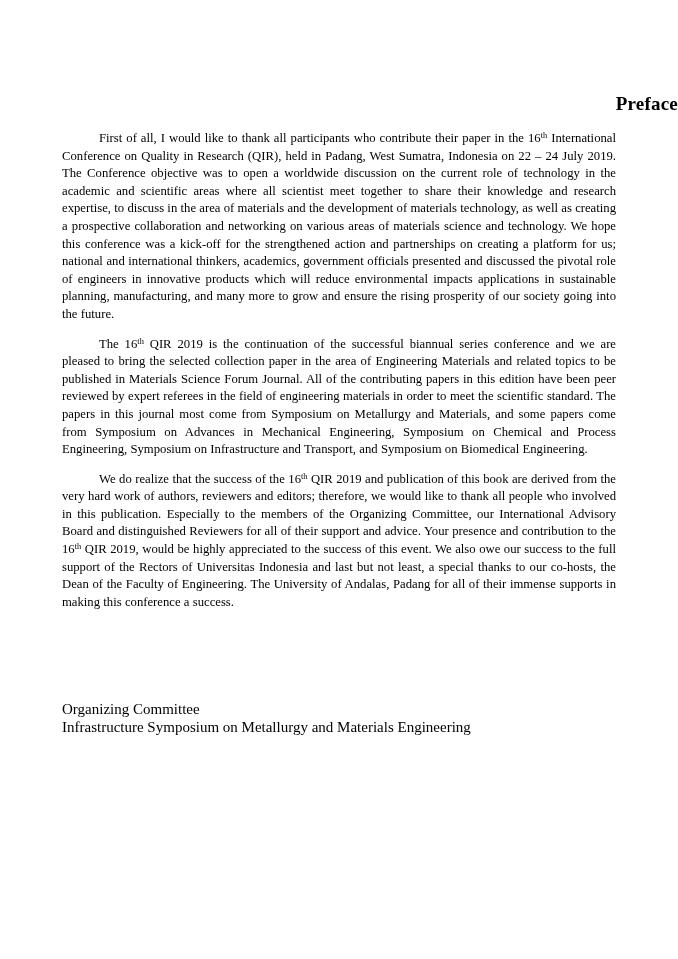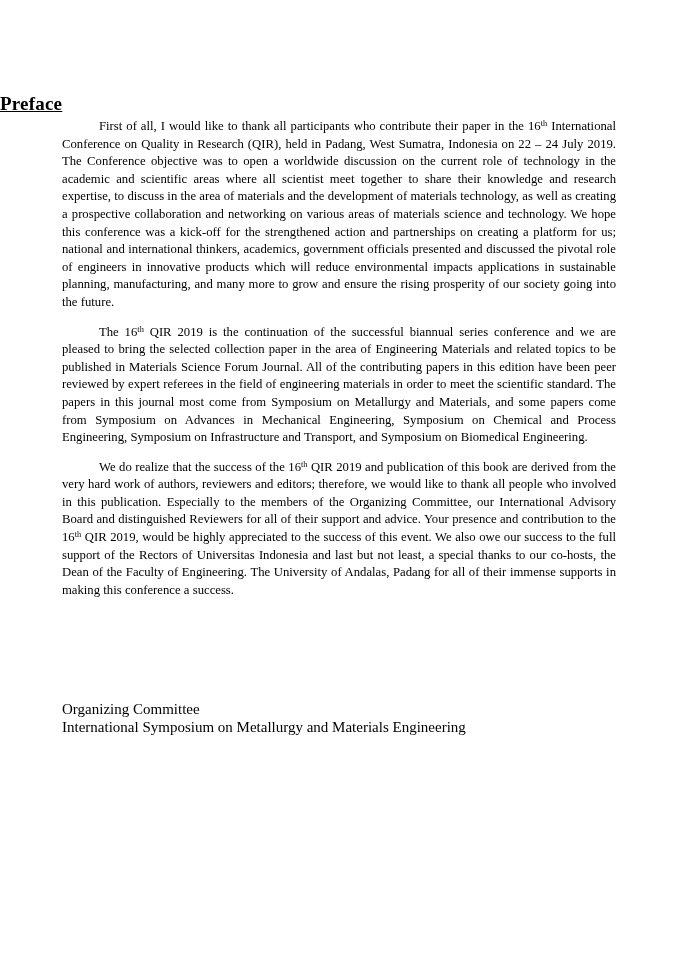--- a/index.html
+++ b/index.html
@@ -20,33 +20,32 @@
     color: #000000;
     -webkit-font-smoothing: antialiased;
   }
 
   
   .doc-title {
     position: absolute;
     left: 0;
     top: 79px;
     width: 678px;
-    text-align: left;
+    text-align: right;
     font-size: 19px;
     font-weight: bold;
     letter-spacing: 0.2px;
     line-height: 24px;
-    text-decoration: underline;
   }
 
   
   .body-block {
     position: absolute;
     left: 62px;
-    top: 118px;
+    top: 130px;
     width: 554px;
   }
 
   .para {
     margin: 0 0 12px 0;
     font-size: 12.7px;
     line-height: 17.6px;
     text-align: justify;
     text-justify: inter-word;
     text-indent: 37px;
@@ -88,16 +87,16 @@
   <h1 class="doc-title">Preface</h1>
 
   <div class="body-block">
       <p class="para">First of all, I would like to thank all participants who contribute their paper in the 16<sup>th</sup> International Conference on Quality in Research (QIR), held in Padang, West Sumatra, Indonesia on 22 – 24 July 2019.  The Conference objective was to open a worldwide discussion on the current role of technology in the academic and scientific areas where all scientist meet together to share their knowledge and research expertise, to discuss in the area of materials and the development of materials technology, as well as creating a prospective collaboration and networking on various areas of materials science and technology. We hope this conference was a kick-off for the strengthened action and partnerships on creating a platform for us; national and international thinkers, academics, government officials presented and discussed the pivotal role of engineers in innovative products which will reduce environmental impacts applications in sustainable planning, manufacturing, and many more to grow and ensure the rising prosperity of our society going into the future.</p>
       <p class="para">The 16<sup>th</sup> QIR 2019 is the continuation of the successful biannual series conference and we are pleased to bring the selected collection paper in the area of Engineering Materials and related topics to be published in Materials Science Forum Journal.  All of the contributing papers in this edition have been peer reviewed by expert referees in the field of engineering materials in order to meet the scientific standard. The papers in this journal most come from Symposium on Metallurgy and Materials, and some papers come from Symposium on Advances in Mechanical Engineering, Symposium on Chemical and Process Engineering, Symposium on Infrastructure and Transport, and Symposium on Biomedical Engineering.</p>
       <p class="para">We do realize that the success of the 16<sup>th</sup> QIR 2019 and publication of this book are derived from the very hard work of authors, reviewers and editors; therefore, we would like to thank all people who involved in this publication.  Especially to the members of the Organizing Committee, our International Advisory Board and distinguished Reviewers for all of their support and advice. Your presence and contribution to the 16<sup>th</sup> QIR 2019, would be highly appreciated to the success of this event.  We also owe our success to the full support of the Rectors of Universitas Indonesia and last but not least, a special thanks to our co-hosts, the Dean of the Faculty of Engineering. The University of Andalas, Padang for all of their immense supports in making this conference a success.</p>
     </div>
 
   <div class="signature-block">
       <p class="sig-line">Organizing Committee</p>
-      <p class="sig-line">International Symposium on Metallurgy and Materials Engineering</p>
+      <p class="sig-line">Infrastructure Symposium on Metallurgy and Materials Engineering</p>
     </div>
 
 </div>
 
 </body></html>

